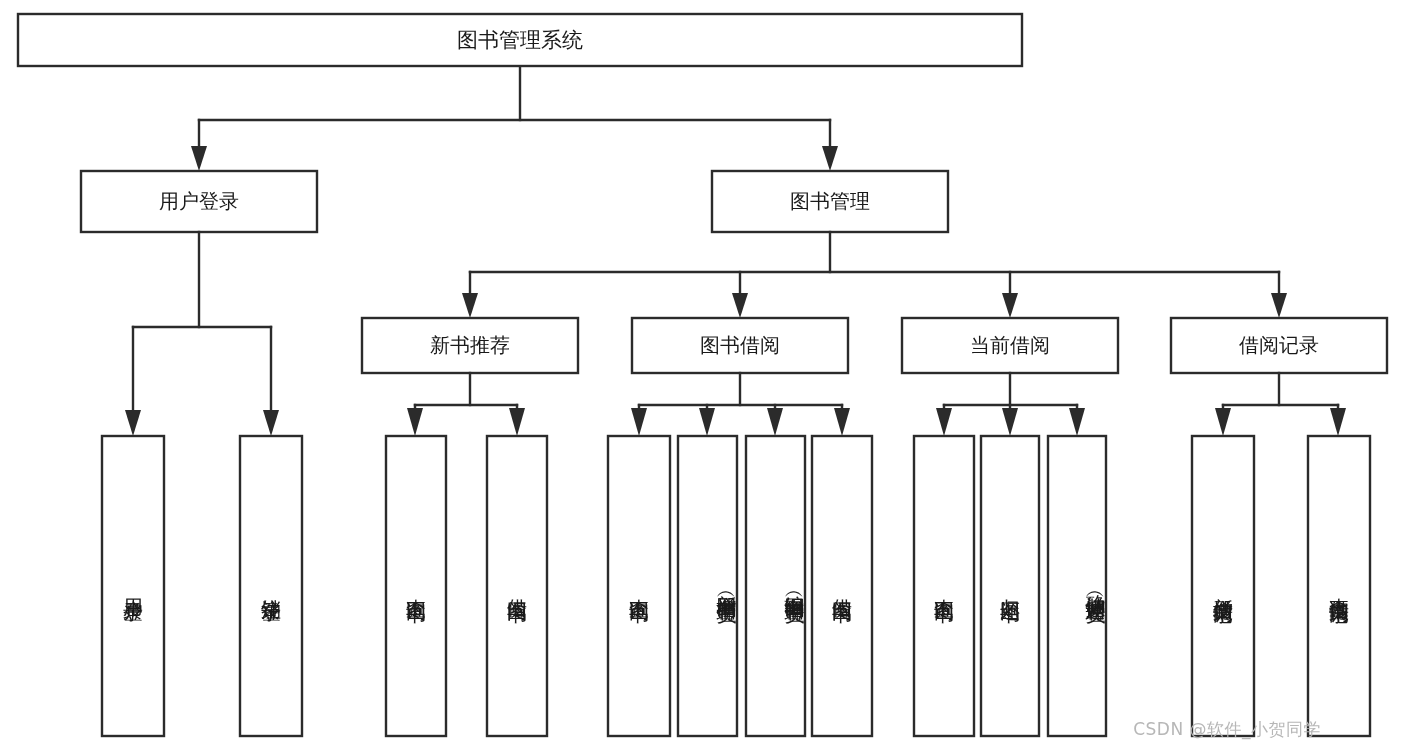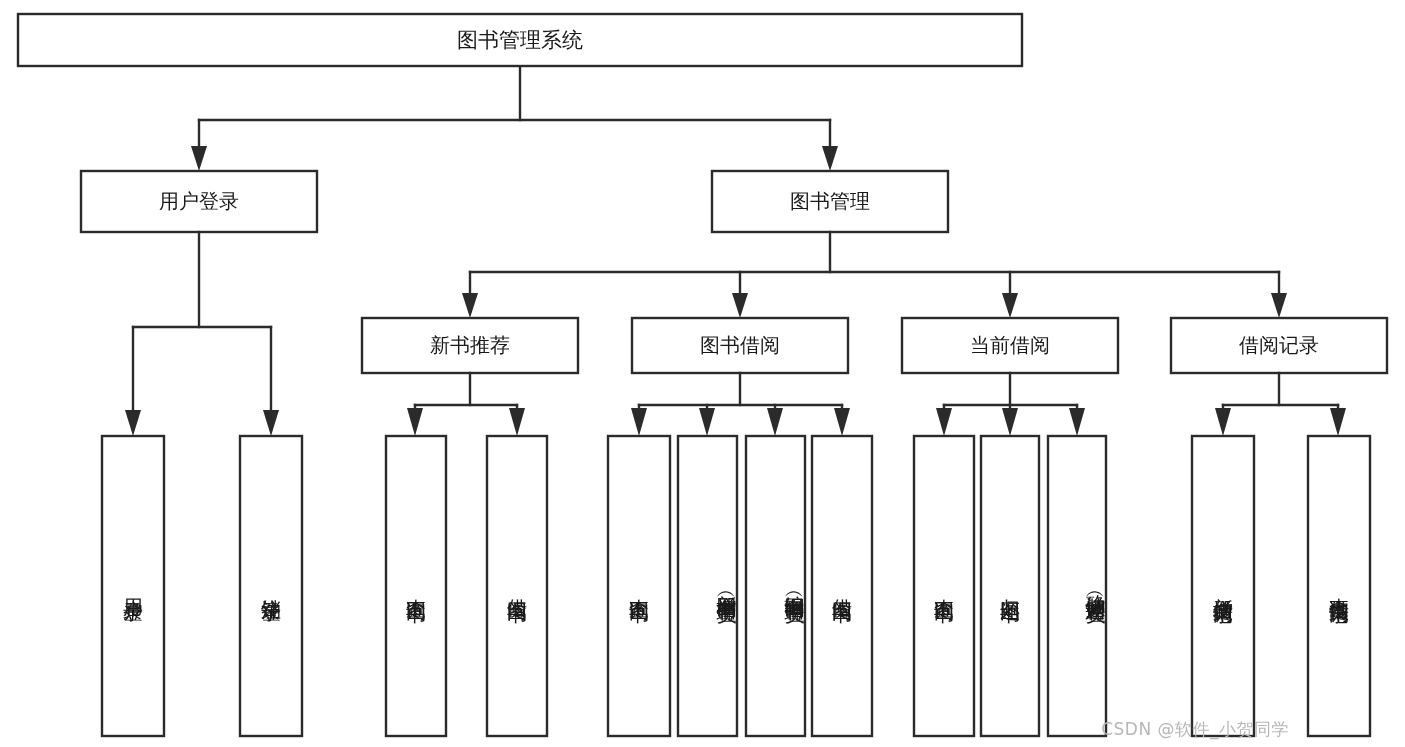--- a/index.html
+++ b/index.html
@@ -11,20 +11,21 @@
     width: 1405px;
     height: 747px;
     font-family: "DejaVu Sans", "Liberation Sans", sans-serif;
     overflow: hidden;
   }
   #diagram-root {
     position: relative;
     width: 1297px;
     height: 747px;
     background: #ffffff;
+    padding-left: 32px;
   }
   svg.diagram-canvas {
     position: absolute;
     top: 0;
     left: 0;
     width: 1405px;
     height: 747px;
   }
   .node-box {
     fill: #ffffff;

